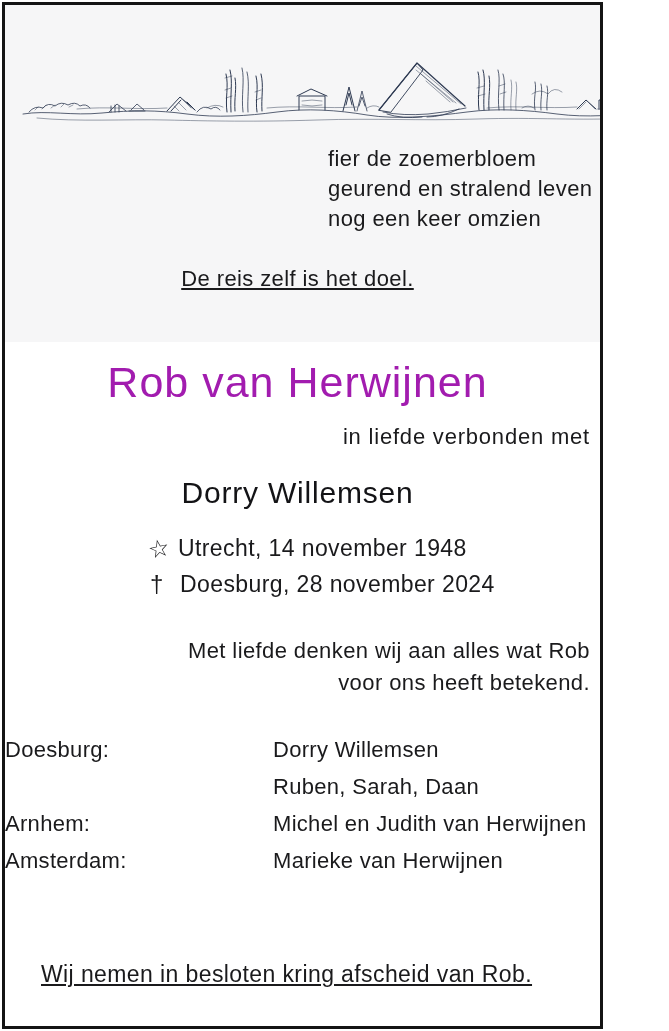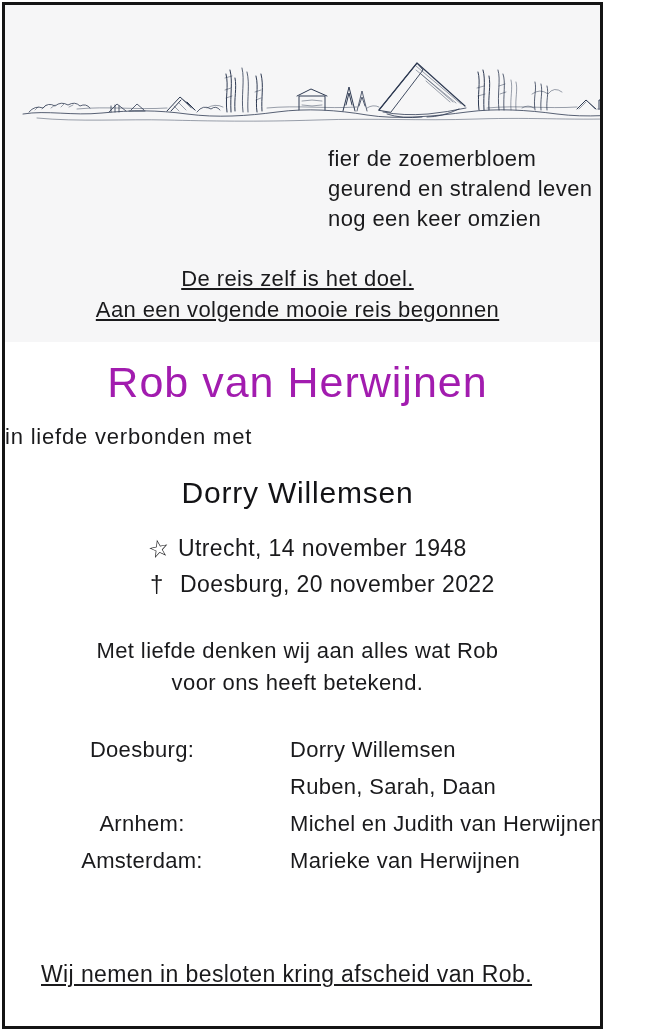--- a/index.html
+++ b/index.html
@@ -43,55 +43,55 @@
   }
   .deceased-name{
     position:absolute;left:0;right:10px;top:349px;
     text-align:center;
     font-size:43px;line-height:56px;letter-spacing:1px;
     font-weight:500;color:#a21caf;
     white-space:nowrap;
   }
   .relation{
     position:absolute;left:0;right:10px;top:417px;
-    text-align:left;
+    text-align:right;
     font-size:22px;line-height:30px;letter-spacing:.8px;
   }
   .partner-name{
     position:absolute;left:0;right:10px;top:468px;
     text-align:center;
     font-size:30px;line-height:40px;letter-spacing:.8px;
     font-weight:500;color:#131316;
   }
   .dates{
     position:absolute;left:143px;top:525px;
     font-size:23px;line-height:35px;letter-spacing:.4px;
     white-space:nowrap;
   }
   .dates .sym{
     display:inline-block;width:30px;
   }
   .dates .star{transform:rotate(-12deg);font-size:24px;}
   .dates .dagger{font-size:24px;padding-left:2px;}
   .tribute{
     position:absolute;left:0;right:10px;top:630px;
-    text-align:center;
+    text-align:right;
     font-size:22px;line-height:32px;letter-spacing:.4px;
   }
   .family{
     position:absolute;left:0;top:726px;right:0;
     font-size:22px;letter-spacing:.3px;
   }
   .family .row{
     display:flex;
     height:37px;line-height:37px;
     white-space:nowrap;
   }
   .family .city{
-    width:240px;text-align:center;flex:0 0 auto;padding-left:17px;
+    width:240px;text-align:left;flex:0 0 auto;
   }
   .family .names{
     margin-left:28px;flex:1;
   }
   .address{
     position:absolute;left:36px;top:908px;
     font-size:23px;line-height:28px;letter-spacing:.4px;
     white-space:nowrap;
   }
   .closing{
@@ -165,35 +165,34 @@
     </svg>
 
     <div class="poem">
       <div>fier de zoemerbloem</div>
       <div>geurend en stralend leven</div>
       <div>nog een keer omzien</div>
     </div>
 
     <div class="epigraph">
       <div>De reis zelf is het doel.</div>
-      <div>Aan een volgende mooie reis begonnen</div>
     </div>
 
     <div class="deceased-name">Rob van Herwijnen</div>
 
     <div class="relation">in liefde verbonden met</div>
 
     <div class="partner-name">Dorry Willemsen</div>
 
     <div class="dates">
       <div>
         <span class="sym star">☆</span><span>Utrecht, 14 november 1948</span>
       </div>
       <div>
-        <span class="sym dagger">†</span><span>Doesburg, 20 november 2022</span>
+        <span class="sym dagger">†</span><span>Doesburg, 28 november 2024</span>
       </div>
     </div>
 
     <div class="tribute">
       <div>Met liefde denken wij aan alles wat Rob</div>
       <div>voor ons heeft betekend.</div>
     </div>
 
     <div class="family">
       <div class="row">

